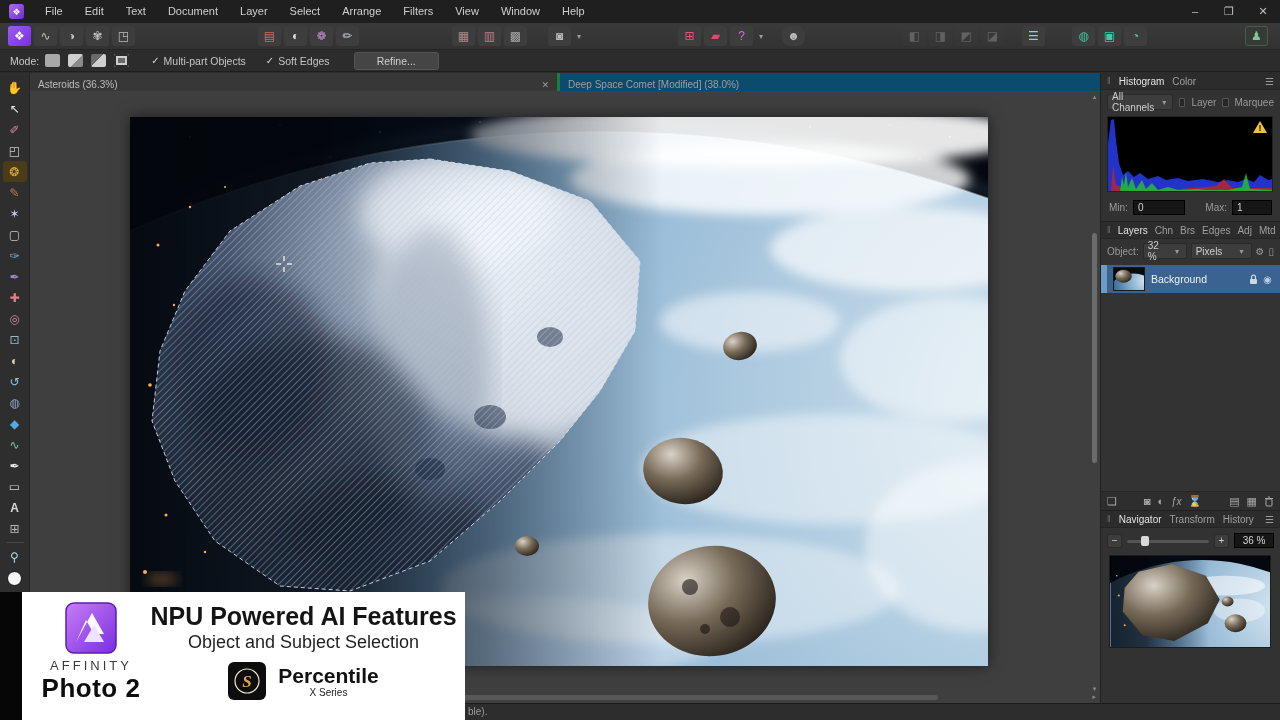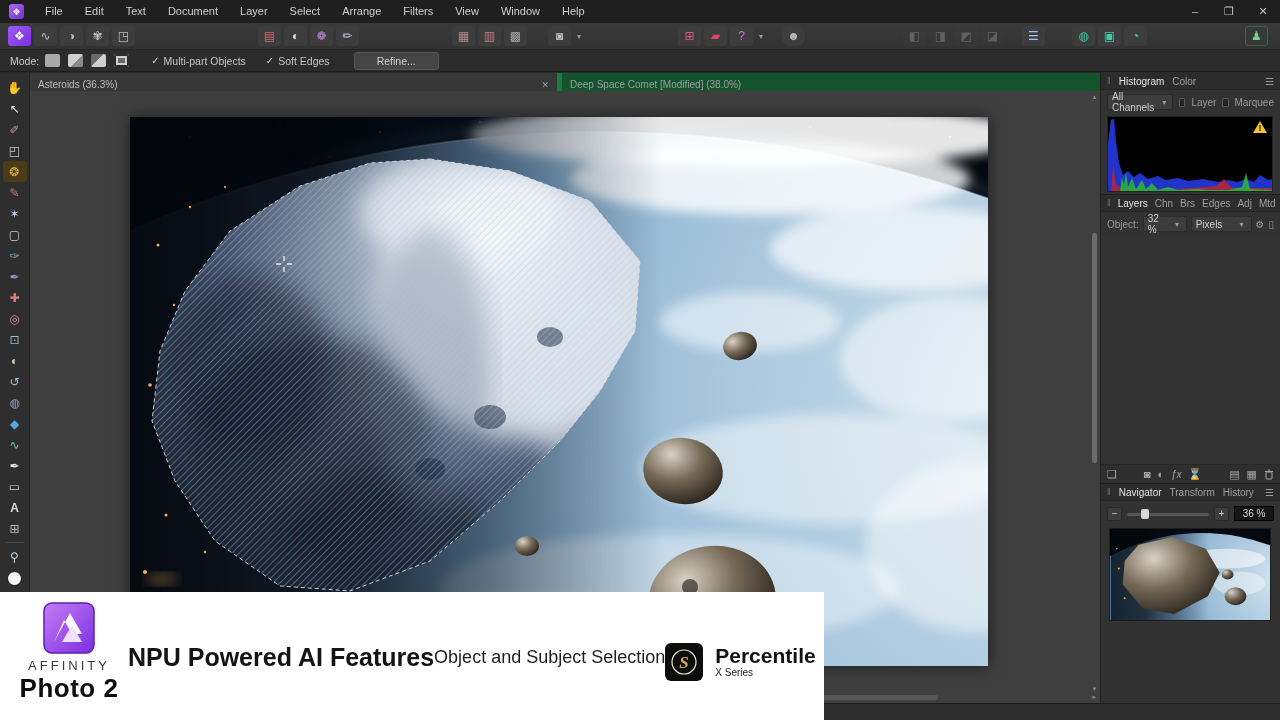--- a/index.html
+++ b/index.html
@@ -51,21 +51,21 @@
   .tool-divider { width:18px; border-top:1px solid #454545; margin:3px 0; }
   .swatch { width:15px; height:15px; border-radius:50%; background:#f5f5f5; border:1px solid #111;
     margin-top:4px; }
 
   
   .doc-area { flex:1; display:flex; flex-direction:column; min-width:0; }
   .tabbar { height:18px; background:#232323; display:flex; font-size:10px; }
   .dtab { display:flex; align-items:flex-end; padding:17px 8px; color:#bdbdbd;gap:44px; }
   .dtab.active { background:#373737; width:527px; }
   .dtab .close { margin-left:auto; color:#9a9a9a; font-size:9px; padding-left:8px; }
-  .dtab.inactive { flex:1; background:#14532d; border-left:5px solid #15803d; color:#9f9f9f; }
+  .dtab.inactive { flex:1; background:#0c4a6e; border-left:3px solid #15803d; color:#9f9f9f; }
   .canvas-wrap { position:relative; flex:1; background:#3f3f3f; overflow:hidden; }
   .canvas-image { position:absolute; left:100px; top:26px; width:858px; height:549px;
     box-shadow:0 0 14px rgba(0,0,0,.55); }
   .vscroll { position:absolute; right:1px; top:2px; bottom:12px; width:9px; }
   .vscroll .arrow { position:absolute; left:0; width:9px; font-size:7px; color:#8a8a8a; text-align:center; }
   .vscroll .thumb { position:absolute; left:2px; top:140px; height:230px; width:5px;
     background:#6b6b6b; border-radius:3px; }
   .hscroll { position:absolute; left:2px; right:14px; bottom:1px; height:9px; }
   .hscroll .thumb { position:absolute; left:0; top:2px; height:5px; width:86%; background:#575757; border-radius:3px; }
   .hscroll .arrow { position:absolute; right:-10px; top:0; font-size:7px; color:#8a8a8a; }
@@ -124,21 +124,21 @@
     border-top:1px solid #1b1b1b; color:#9a9a9a; font-size:10px; line-height:16px;
     padding-left:468px; }
 
   
   .promo { position:absolute; left:0; bottom:0; width:465px; height:128px; display:flex; z-index:50; }
   .promo-black { width:22px; background:#060606; }
   .promo-white { flex:1; background:#ffffff; display:flex; padding:10px 8px 8px 10px; }
   .promo-left { width:118px; display:flex; flex-direction:column; align-items:center; }
   .affinity-brand { margin-top:4px; font-size:13px; letter-spacing:3px; color:#3a3a3a; }
   .affinity-product { font-size:26px; font-weight:bold; color:#0d0d0d; letter-spacing:.5px; }
-  .promo-right { flex:1; display:flex; flex-direction:row; align-items:center; }
+  .promo-right { flex:1; display:flex; flex-direction:column; align-items:center;text-align:center; }
   .promo-headline { font-size:25px; font-weight:600; color:#141414; white-space:nowrap; }
   .promo-sub { font-size:18px; color:#1f1f1f; margin-top:1px; white-space:nowrap; }
   .snap-row { display:flex; align-items:center; gap:12px; margin-top:9px; }
   .snap-text .snap-name { font-size:21px; font-weight:600; color:#111; line-height:22px; }
   .snap-text .snap-series { font-size:10px; color:#222; }
 </style>
 </head>
 <body>
 
 <div class="app">
@@ -432,20 +432,27 @@
           <svg width="164" height="74" viewBox="0 0 164 74">
             <path d="M0,74 L0,26 L3,3 L6,2 L8,24 L11,46 L15,58 L20,54 L26,60 L32,56 L40,62 L50,59 L58,63 L70,61 L80,64 L95,62 L110,65 L120,63 L130,65 L138,62 L146,65 L152,58 L160,63 L164,62 L164,74 Z" fill="#2336d4" opacity=".95"></path>
             <path d="M3,74 L5,48 L8,68 L20,72 L60,73 L108,69 L116,62 L124,71 L164,71 L164,74 Z" fill="#c02424" opacity=".8"></path>
             <path d="M12,74 L14,60 L16,68 L18,55 L20,70 L24,61 L28,72 L34,63 L38,72 L44,66 L50,73 L60,70 L70,73 L90,72 L100,73 L120,73 L134,70 L138,56 L142,72 L164,73 L164,74 Z" fill="#25b53a" opacity=".9"></path>
             <g>
               <polygon points="152,4 159,16 145,16" fill="#f2c230"></polygon>
               <text x="152" y="14" font-size="9" font-weight="bold" fill="#111" text-anchor="middle">!</text>
             </g>
           </svg>
         </div>
+        <div class="minmax">
+          <span class="lbl">Min:</span>
+          <span class="num-input">0</span>
+          <span class="spacer"></span>
+          <span class="lbl">Max:</span>
+          <span class="num-input" style="width:40px">1</span>
+        </div>
       </div>
 
       <div class="layers-sec">
         <div class="phead" style="gap:7px">
           <span class="grip">‖</span>
           <span class="ptab active">Layers</span>
           <span class="ptab">Chn</span>
           <span class="ptab">Brs</span>
           <span class="ptab">Edges</span>
           <span class="ptab">Adj</span>
@@ -457,20 +464,36 @@
           <span class="dd" style="width:44px">
             <span>32 %</span>
             <span class="chev" style="margin-left:auto">▾</span>
           </span>
           <span class="dd" style="flex:1">
             <span>Pixels</span>
             <span class="chev" style="margin-left:auto">▾</span>
           </span>
           <span>⚙</span>
           <span>▯</span>
+        </div>
+        <div class="layer-row">
+          <div class="layer-sel-strip"></div>
+          <svg class="layer-thumb" viewBox="0 0 32 24">
+            <rect width="32" height="24" fill="#070b12"></rect>
+            <circle cx="21" cy="38" r="32" fill="url(#earthG)"></circle>
+            <ellipse cx="10" cy="9" rx="9" ry="7" fill="url(#rockG)"></ellipse>
+          </svg>
+          <span class="layer-name">Background</span>
+          <span class="layer-icons">
+            <svg width="9" height="11" viewBox="0 0 9 11">
+              <rect x="1" y="5" width="7" height="5" rx="1" fill="#cdd9e4"></rect>
+              <path d="M2.5,5 V3.2 A2,2 0 0 1 6.5,3.2 V5" fill="none" stroke="#cdd9e4" stroke-width="1.2"></path>
+            </svg>
+            <span>◉</span>
+          </span>
         </div>
         <div class="layers-empty"></div>
         <div class="layers-footer">
           <span>❏</span>
           <span class="gap"></span>
           <span>◙</span>
           <span>◐</span>
           <span style="font-style:italic;font-size:10px">ƒx</span>
           <span>⌛</span>
           <span class="gap"></span>

